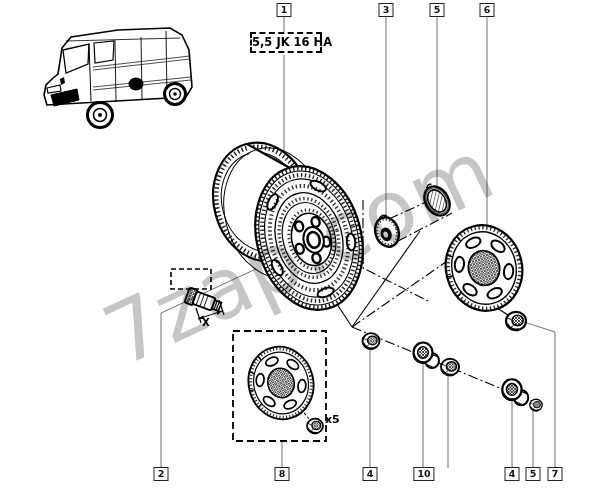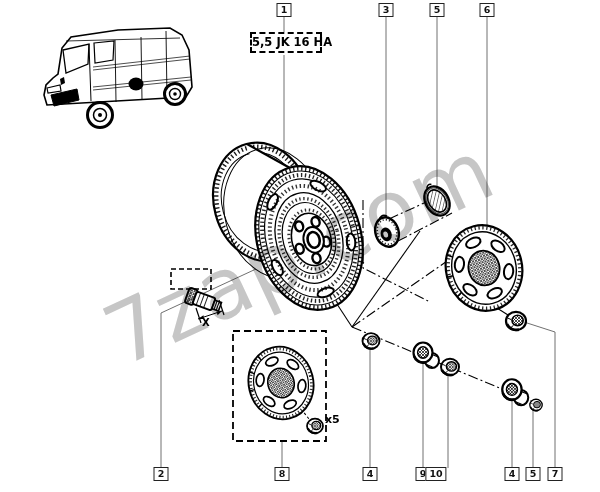--- a/index.html
+++ b/index.html
@@ -207,21 +207,21 @@
 <div class="label-box">5,5 JK 16 HA</div>
 
 <div class="co" style="left:284px;top:3px">1</div>
 <div class="co" style="left:386px;top:3px">3</div>
 <div class="co" style="left:437px;top:3px">5</div>
 <div class="co" style="left:487px;top:3px">6</div>
 <div class="co" style="left:161px;top:467px">2</div>
 <div class="co" style="left:282px;top:467px">8</div>
 <div class="co" style="left:370px;top:467px">4</div>
 <div class="co" style="left:423px;top:467px">9</div>
-<div class="co" style="left:436px;top:467px">10</div>
+<div class="co" style="left:424px;top:467px">10</div>
 <div class="co" style="left:512px;top:467px">4</div>
 <div class="co" style="left:533px;top:467px">5</div>
 <div class="co" style="left:555px;top:467px">7</div>
 
 <div class="qty">x5</div>
 <div class="xdim">X</div>
 
 </div>
 
 </body></html>

